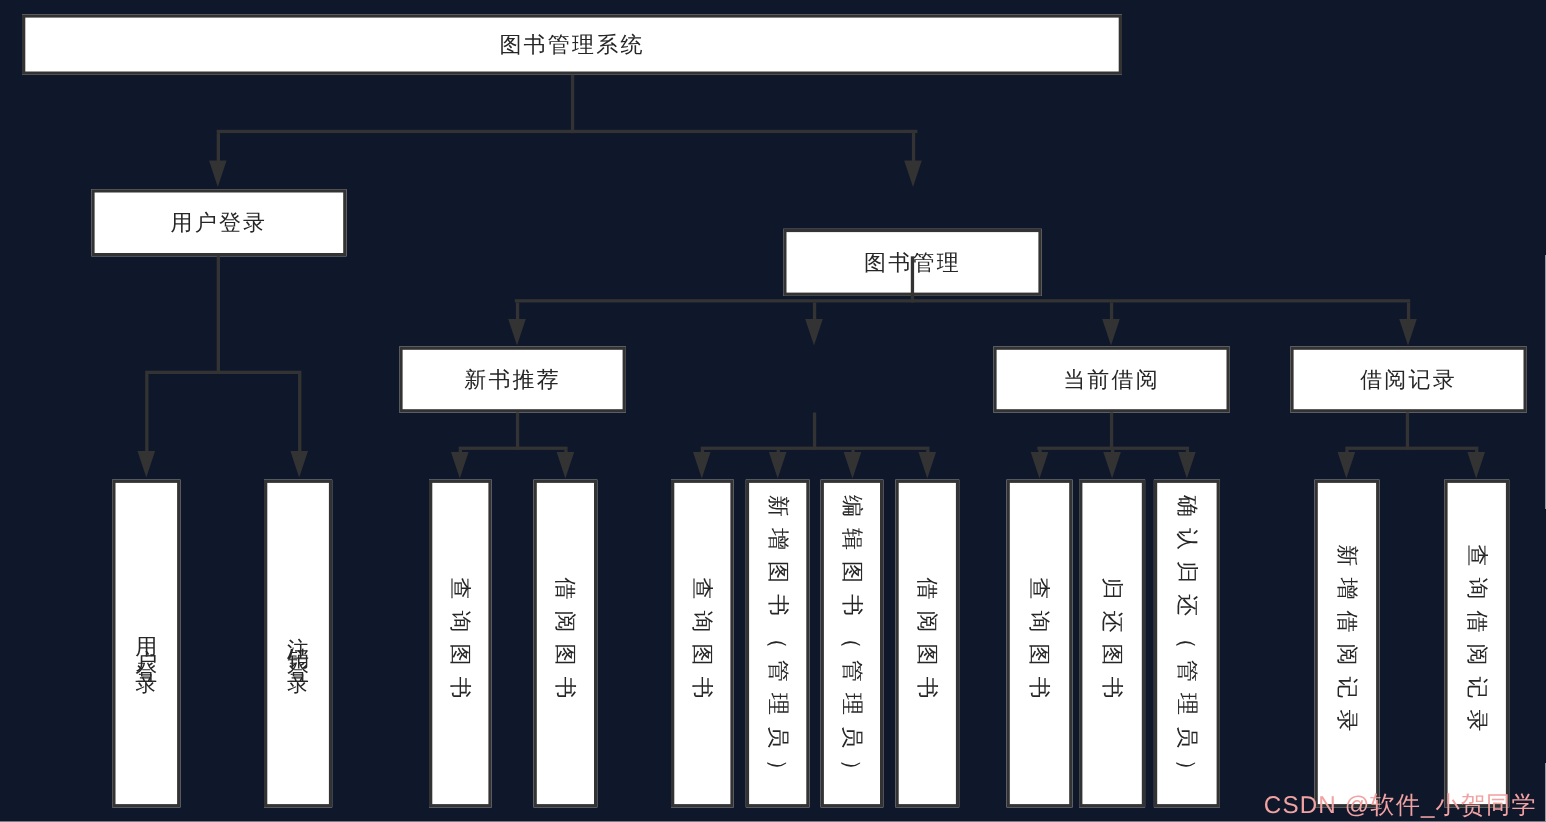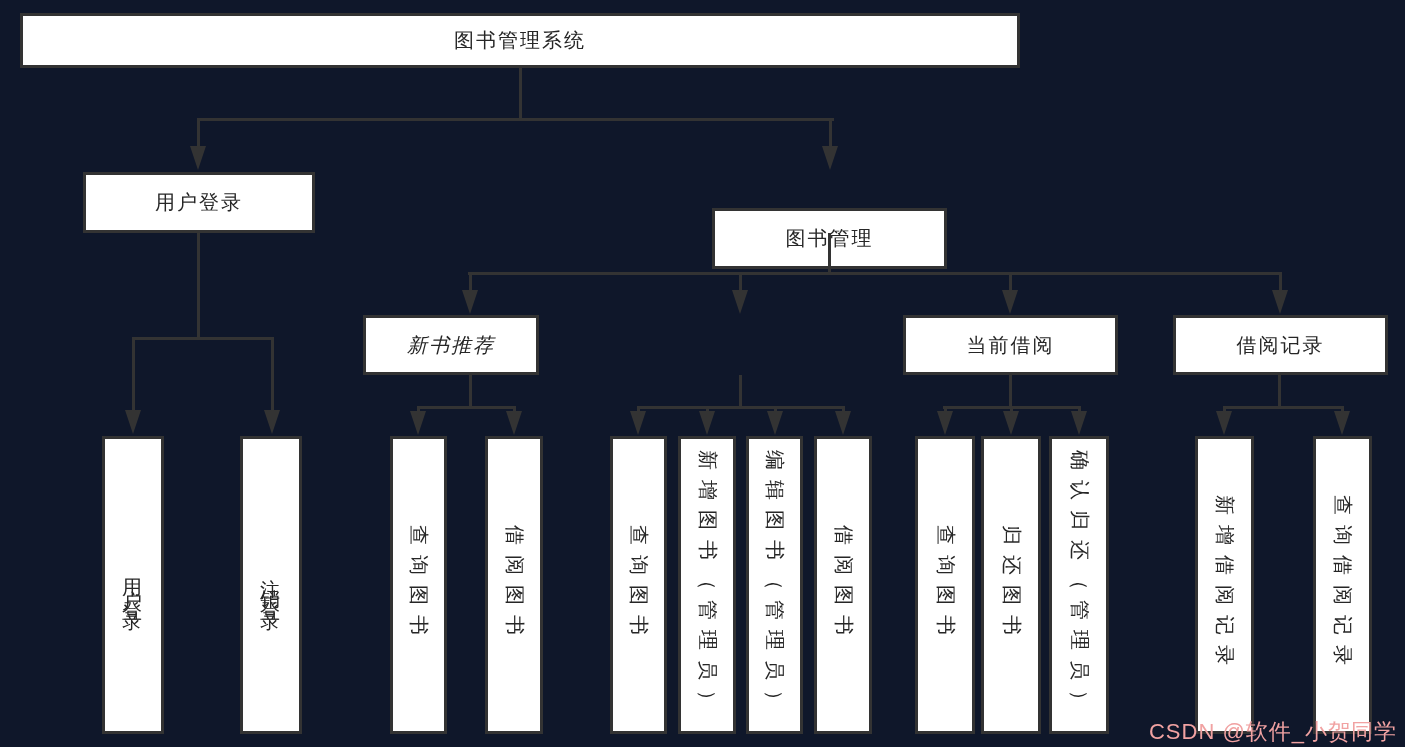--- a/index.html
+++ b/index.html
@@ -90,21 +90,21 @@
   <div class="line" style="left:468px; top:272px; width:814px; height:3px;"></div>
   <div class="line" style="left:469px; top:275px; width:3px; height:17px;"></div>
   <div class="arrow" style="left:462px; top:290px;"></div>
   <div class="line" style="left:739px; top:275px; width:3px; height:17px;"></div>
   <div class="arrow" style="left:732px; top:290px;"></div>
   <div class="line" style="left:1009px; top:275px; width:3px; height:17px;"></div>
   <div class="arrow" style="left:1002px; top:290px;"></div>
   <div class="line" style="left:1279px; top:275px; width:3px; height:17px;"></div>
   <div class="arrow" style="left:1272px; top:290px;"></div>
 
-  <div class="node h-node" style="left:363px; top:315px; width:176px; height:60px;font-style:italic;">新书推荐</div>
+  <div class="node h-node" style="left:363px; top:315px; width:206px; height:60px;">新书推荐</div>
   <div class="node h-node" style="left:1173px; top:315px; width:215px; height:60px;">借阅记录</div>
   <div class="node h-node" style="left:903px; top:315px; width:215px; height:60px;">当前借阅</div>
 
   <div class="line" style="left:469px; top:375px; width:3px; height:34px;"></div>
   <div class="line" style="left:417px; top:406px; width:99px; height:3px;"></div>
   <div class="line" style="left:417px; top:409px; width:3px; height:4px;"></div>
   <div class="arrow" style="left:410px; top:411px;"></div>
   <div class="line" style="left:513px; top:409px; width:3px; height:4px;"></div>
   <div class="arrow" style="left:506px; top:411px;"></div>
 

